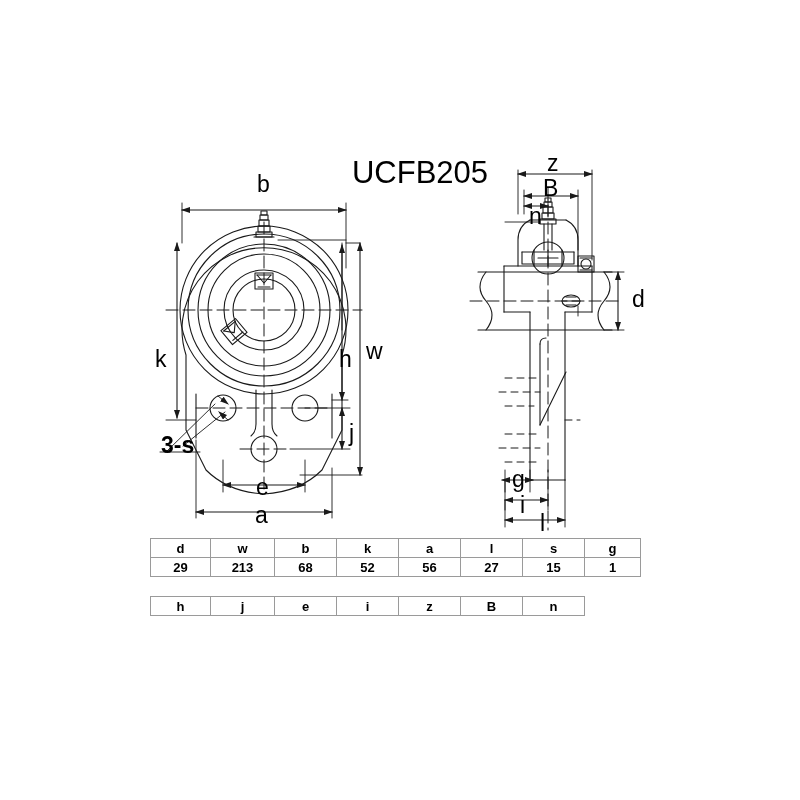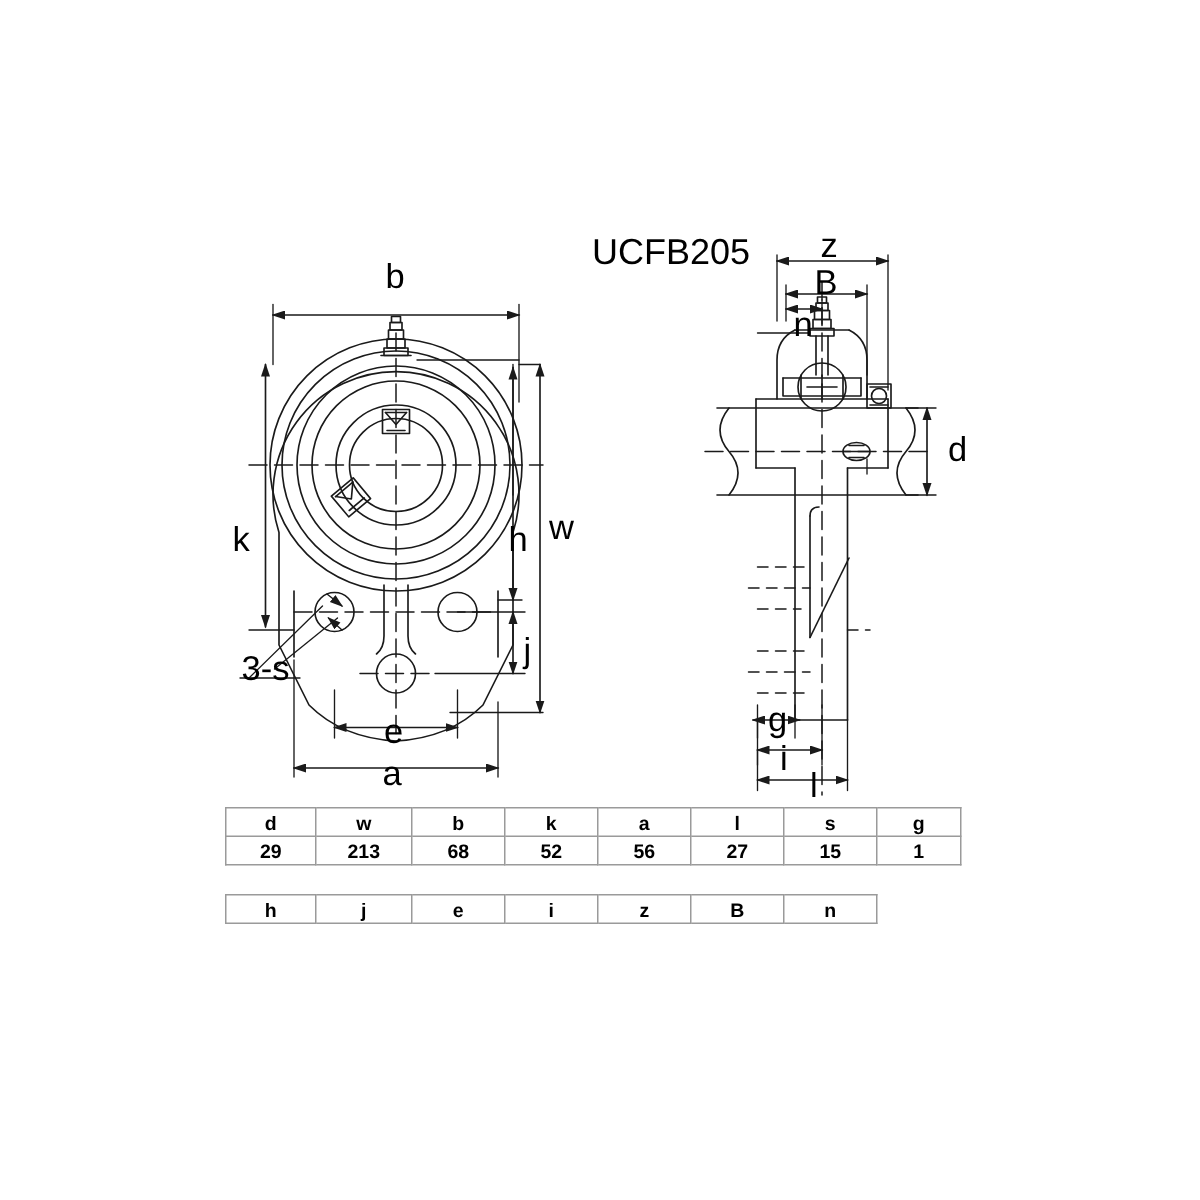--- a/index.html
+++ b/index.html
@@ -17,22 +17,22 @@
   }
   #drawing-svg {
     position: absolute;
     left: 0; top: 0;
     width: 800px; height: 800px;
   }
   .part-title {
     position: absolute;
     left: 340px; top: 155px;
     width: 160px;
-    text-align: right;
-    font-size: 24px;
+    text-align: center;
+    font-size: 31px;
     color: #000;
     font-family: "Liberation Sans", sans-serif;
     letter-spacing: 0px;
     white-space: nowrap;
   }
   .dim-label {
     position: absolute;
     font-size: 23px;
     color: #000;
     font-family: "Liberation Sans", sans-serif;
@@ -288,21 +288,21 @@
     </g>
   </svg>
 
   <div class="dim-label" style="left:257px; top:173px;">b</div>
   <div class="dim-label" style="left:366px; top:340px;">w</div>
   <div class="dim-label" style="left:339px; top:348px;">h</div>
   <div class="dim-label" style="left:349px; top:422px;">j</div>
   <div class="dim-label" style="left:155px; top:348px;">k</div>
   <div class="dim-label" style="left:256px; top:476px;">e</div>
   <div class="dim-label" style="left:255px; top:504px;">a</div>
-  <div class="dim-label" style="left:161px; top:434px;">3-s</div>
+  <div class="dim-label" style="left:161px; top:434px;font-weight:bold;">3-s</div>
 
   <div class="dim-label" style="left:547px; top:152px;">z</div>
   <div class="dim-label" style="left:543px; top:177px;">B</div>
   <div class="dim-label" style="left:529px; top:205px;">n</div>
   <div class="dim-label" style="left:632px; top:288px;">d</div>
   <div class="dim-label" style="left:512px; top:468px;">g</div>
   <div class="dim-label" style="left:520px; top:494px;">i</div>
   <div class="dim-label" style="left:540px; top:512px;">l</div>
 
   <div class="tables">

